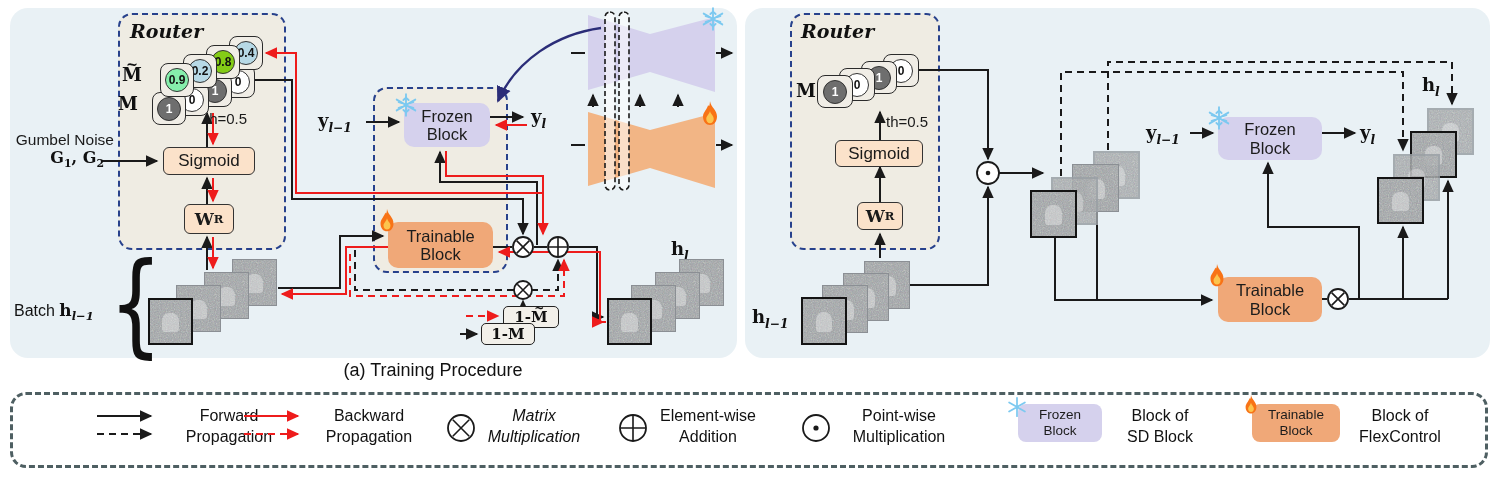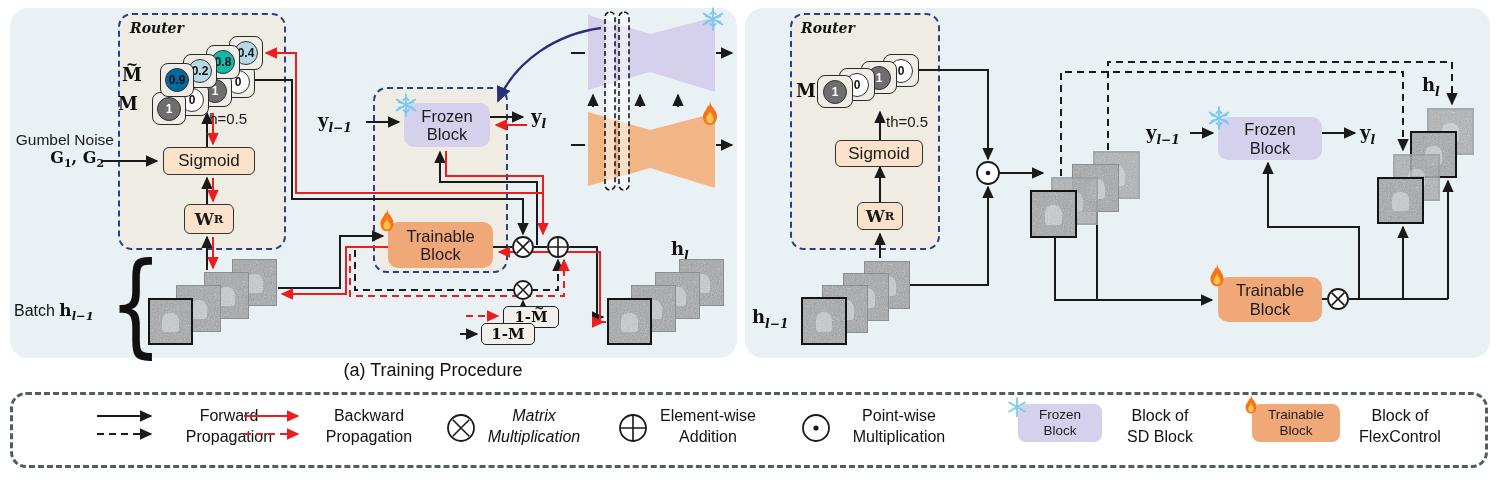--- a/index.html
+++ b/index.html
@@ -1,21 +1,21 @@
 <!DOCTYPE html>
 <html><head>
 <meta charset="utf-8">
 <style>
   html,body{margin:0;padding:0;background:#fff;}
   #stage{position:relative;width:1498px;height:490px;background:#fff;overflow:hidden;
          font-family:"Liberation Sans",sans-serif;color:#111;}
   .abs{position:absolute;}
   .panel{background:#e9f1f5;border-radius:18px;}
   .dashedbox{background:#efece3;border:2.2px dashed #27418c;border-radius:14px;box-sizing:border-box;}
-  .routertitle{font-family:"DejaVu Serif","Liberation Serif",serif;font-weight:bold;font-style:italic;font-size:14px;}
+  .routertitle{font-family:"DejaVu Serif","Liberation Serif",serif;font-weight:bold;font-style:italic;font-size:19px;}
   .opbox{background:#fbe2ca;border:1.7px solid #333;border-radius:6px;display:flex;align-items:center;
          justify-content:center;font-size:17px;color:#1a1a1a;box-sizing:border-box;z-index:3;}
   .block{border-radius:10px;display:flex;flex-direction:column;align-items:center;justify-content:center;
          font-size:16.5px;line-height:1.12;color:#1c1c1c;z-index:3;}
   .frozenb{background:#d5d1ed;}
   .trainb{background:#f0a878;}
   .math{font-family:"DejaVu Serif","Liberation Serif",serif;font-weight:bold;}
   .math sub{font-size:68%;font-style:italic;}
   .math sub.rm{font-style:normal;}
   .card{position:absolute;background:#f0ede6;border:1.7px solid #2b2b2b;border-radius:8px;
@@ -176,27 +176,27 @@
       <span class="circ" style="background:#fff;">0</span>
     </div>
   <div class="card" style="left:198px;top:74px;width:34px;height:33px;z-index:25;">
       <span class="circ" style="background:#6e6e6e;color:#fff;">1</span>
     </div>
   <div class="card" style="left:221px;top:65px;width:34px;height:33px;z-index:23;">
       <span class="circ" style="background:#fff;">0</span>
     </div>
 
   <div class="card" style="left:160px;top:63px;width:34px;height:34px;z-index:30;">
-      <span class="circ" style="background:#0369a1;">0.9</span>
+      <span class="circ" style="background:#86efac;">0.9</span>
     </div>
   <div class="card" style="left:183px;top:54px;width:34px;height:34px;z-index:28;">
       <span class="circ" style="background:#b7d9e6;">0.2</span>
     </div>
   <div class="card" style="left:206px;top:45px;width:34px;height:34px;z-index:26;">
-      <span class="circ" style="background:#14b8a6;">0.8</span>
+      <span class="circ" style="background:#84cc16;">0.8</span>
     </div>
   <div class="card" style="left:229px;top:36px;width:34px;height:34px;z-index:24;">
       <span class="circ" style="background:#b7d9e6;">0.4</span>
     </div>
 
   <div class="abs lbl" style="left:205px;top:110px;font-size:15px;">th=0.5</div>
 
   <div class="abs opbox" style="left:163px;top:147px;width:92px;height:28px;">Sigmoid</div>
   <div class="abs opbox math" style="left:184px;top:204px;width:50px;height:30px;font-size:17px;">
     <span>W</span>

